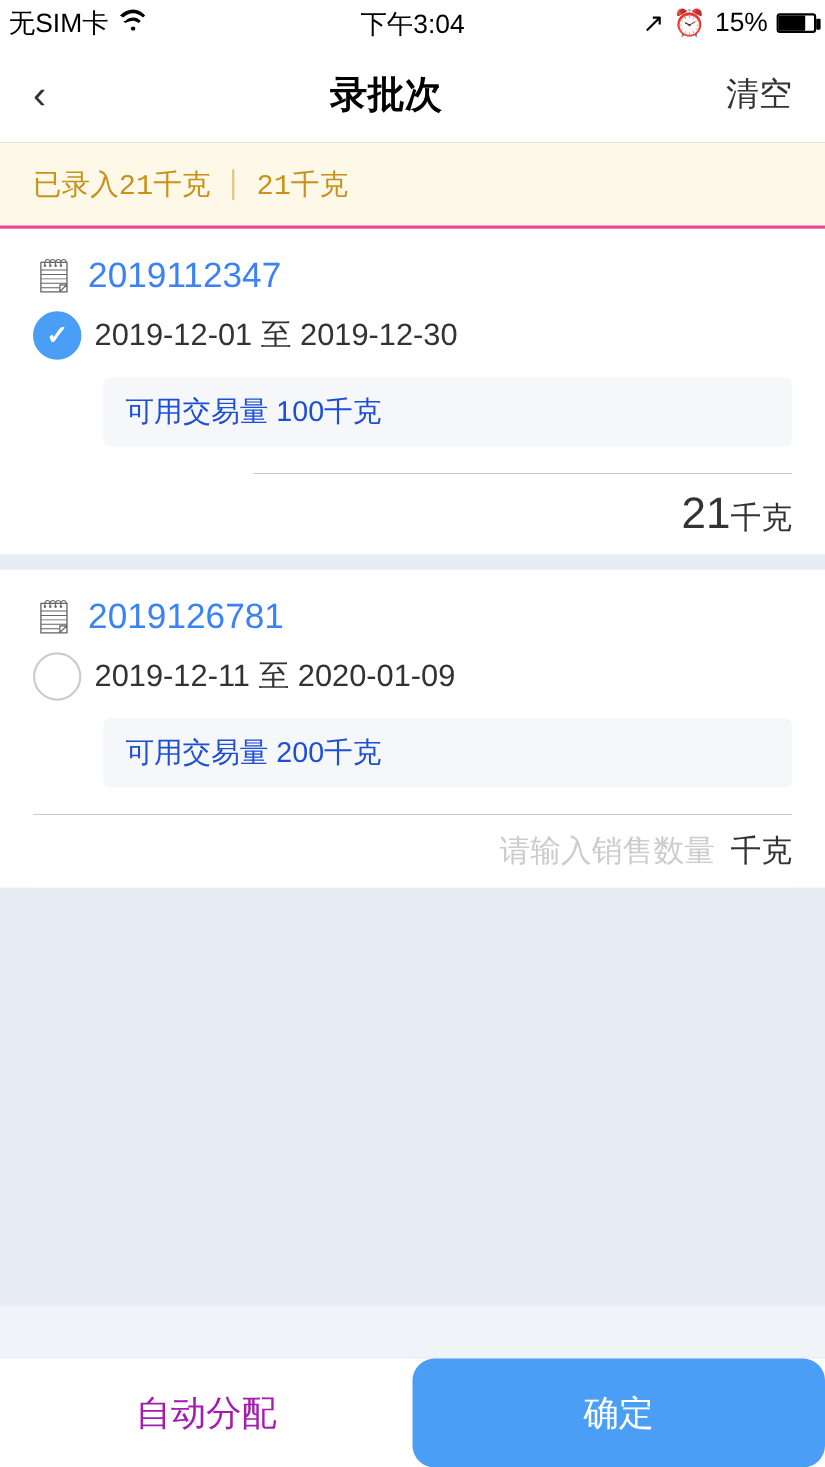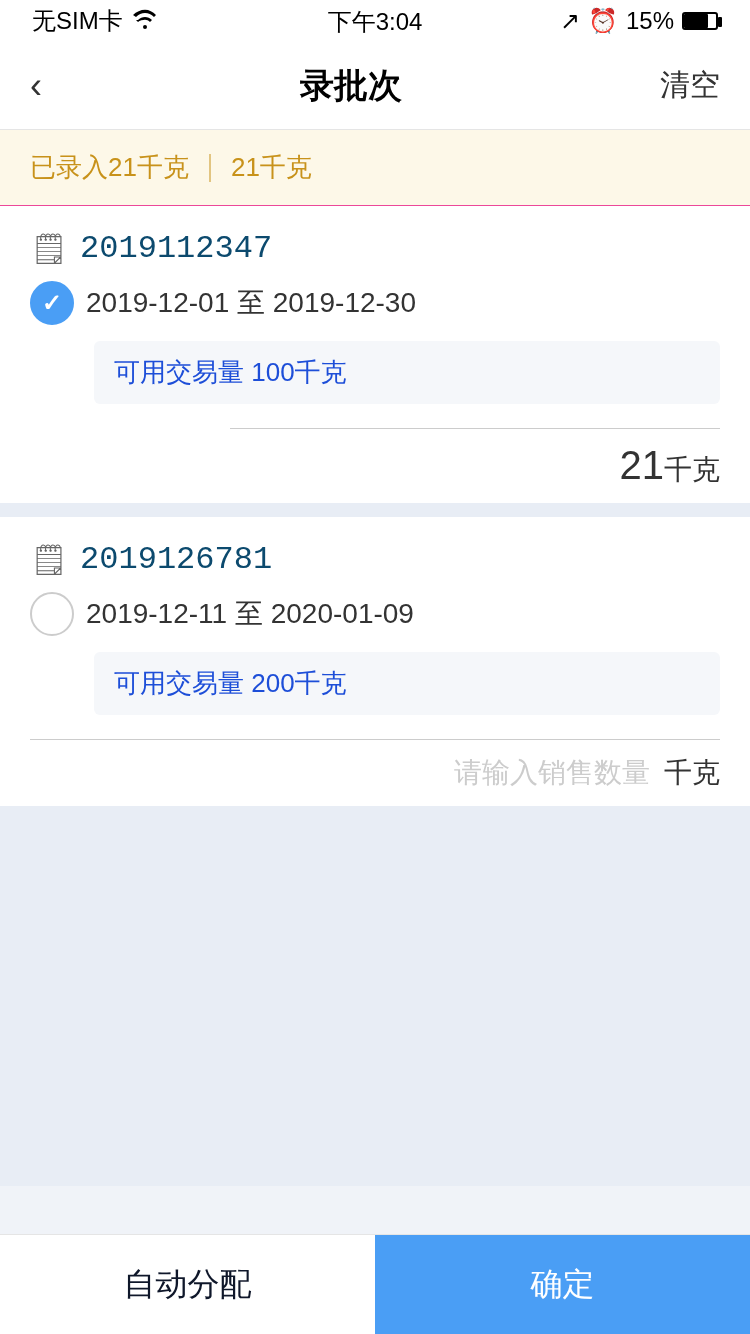--- a/index.html
+++ b/index.html
@@ -13,21 +13,21 @@
     }
 
     
     .status-bar {
       width: 750px;
       height: 42px;
       background: #fff;
       display: flex;
       align-items: center;
       justify-content: space-between;
-      padding: 0 32px;
+      padding: 0 8px;
       font-size: 26px;
     }
     .status-left {
       display: flex;
       align-items: center;
       gap: 8px;
       font-size: 24px;
       color: #000;
     }
     .status-center {
@@ -74,21 +74,22 @@
       cursor: pointer;
     }
 
     
     .info-banner {
       background: #fdf8e8;
       padding: 20px 30px;
       display: flex;
       align-items: center;
       gap: 20px;
-      border-bottom: 1px solid #ec4899;
+      border-bottom: 3px solid #ec4899;
+      font-family: Liberation Mono, monospace;
     }
     .info-text {
       font-size: 26px;
       color: #c8921a;
     }
     .info-divider {
       width: 2px;
       height: 28px;
       background: #c8921a;
       opacity: 0.5;
@@ -104,23 +105,22 @@
       align-items: center;
       gap: 12px;
       margin-bottom: 14px;
     }
     .batch-doc-icon {
       font-size: 30px;
       color: #666;
     }
     .batch-id {
       font-size: 32px;
-      color: #0c4a6e;
+      color: #3b82f6;
       font-weight: 500;
-      font-family: Liberation Mono, monospace;
     }
     .batch-row {
       display: flex;
       align-items: center;
       gap: 12px;
       margin-bottom: 16px;
     }
     .radio-circle {
       width: 44px;
       height: 44px;
@@ -216,33 +216,34 @@
       display: flex;
       background: #fff;
       border-top: 1px solid #e5e5e5;
     }
     .btn-auto {
       flex: 1;
       display: flex;
       align-items: center;
       justify-content: center;
       font-size: 32px;
-      color: #0f172a;
+      color: #a21caf;
       background: #fff;
       cursor: pointer;
     }
     .btn-confirm {
       flex: 1;
       display: flex;
       align-items: center;
       justify-content: center;
       font-size: 32px;
       color: #fff;
       background: #4a9ef5;
       cursor: pointer;
+      border-radius: 20px;
     }
 
     .page-content {
       padding-bottom: 100px;
     }
   </style>
 </head>
 <body>
 
 <div class="status-bar">

